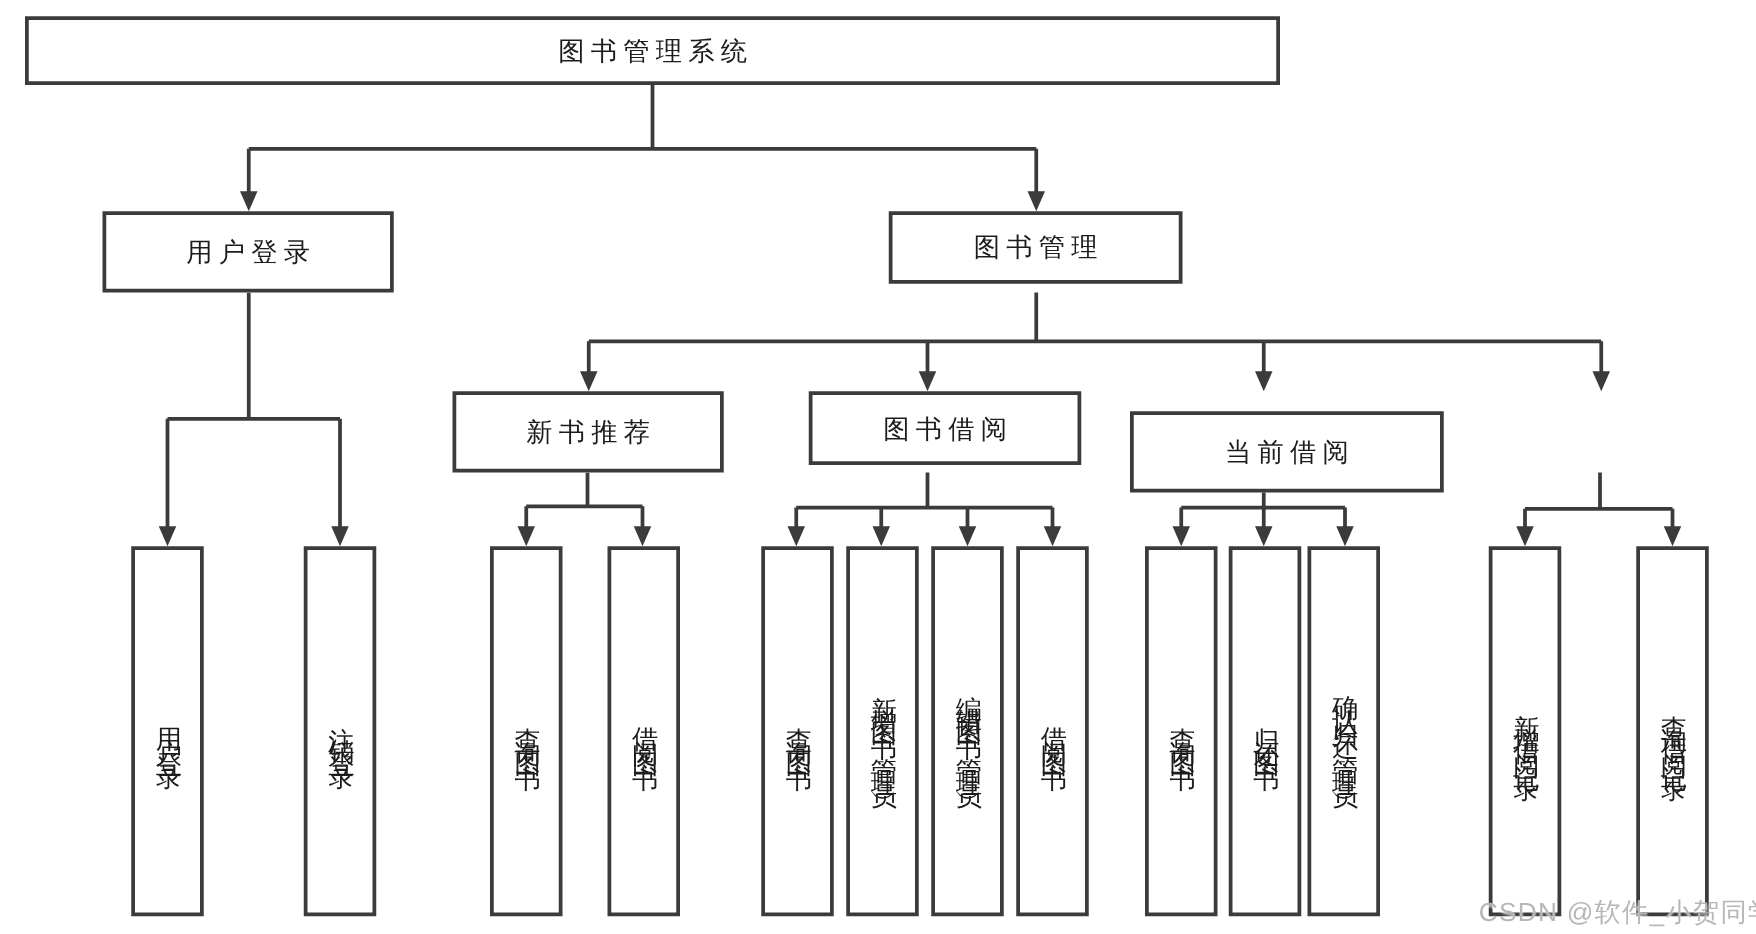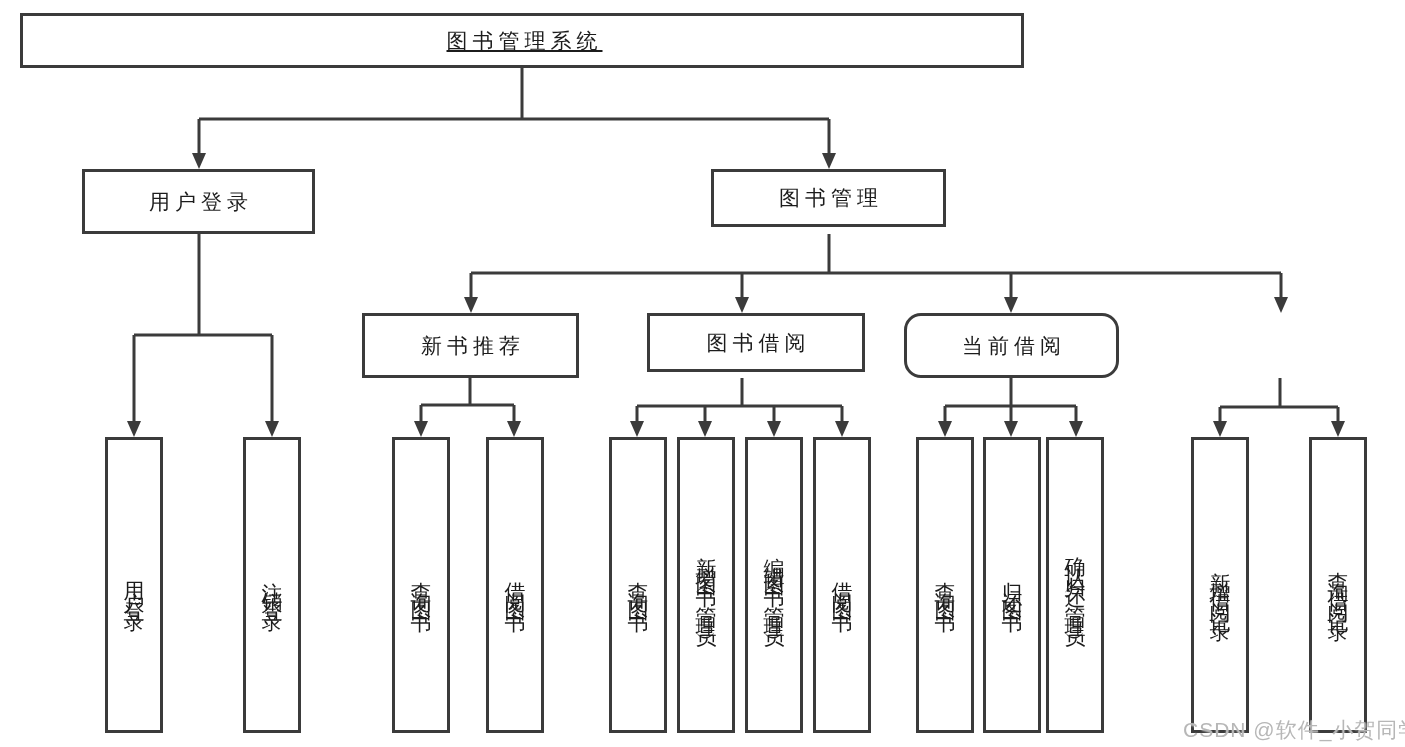--- a/index.html
+++ b/index.html
@@ -44,28 +44,28 @@
              M1280 378 L1280 407 M1220 407 L1338 407 M1220 407 L1220 425 M1338 407 L1338 425" fill="none" stroke="#3b3b3b" stroke-width="3"></path>
     <path d="M192 153 L206 153 L199 169 Z M822 153 L836 153 L829 169 Z
              M464 297 L478 297 L471 313 Z M735 297 L749 297 L742 313 Z M1004 297 L1018 297 L1011 313 Z M1274 297 L1288 297 L1281 313 Z
              M127 421 L141 421 L134 437 Z M265 421 L279 421 L272 437 Z
              M414 421 L428 421 L421 437 Z M507 421 L521 421 L514 437 Z
              M630 421 L644 421 L637 437 Z M698 421 L712 421 L705 437 Z M767 421 L781 421 L774 437 Z M835 421 L849 421 L842 437 Z
              M938 421 L952 421 L945 437 Z M1004 421 L1018 421 L1011 437 Z M1069 421 L1083 421 L1076 437 Z
              M1213 421 L1227 421 L1220 437 Z M1331 421 L1345 421 L1338 437 Z" fill="#3b3b3b" stroke="none"></path>
   </svg>
 
-  <div class="hbox" style="left:20px; top:13px; width:1004px; height:55px;text-decoration:underline;">图书管理系统</div>
+  <div class="hbox" style="left:20px; top:13px; width:1004px; height:55px;">图书管理系统</div>
 
   <div class="hbox" style="left:82px; top:169px; width:233px; height:65px;">用户登录</div>
   <div class="hbox" style="left:711px; top:169px; width:235px; height:58px;">图书管理</div>
 
   <div class="hbox" style="left:362px; top:313px; width:217px; height:65px;">新书推荐</div>
   <div class="hbox" style="left:647px; top:313px; width:218px; height:59px;text-align:right;">图书借阅</div>
-  <div class="hbox" style="left:904px; top:313px; width:215px; height:65px;border-radius:17px;">当前借阅</div>
+  <div class="hbox" style="left:904px; top:329px; width:251px; height:65px;">当前借阅</div>
 
   <div class="leaf" style="left:105px;">用户登录</div>
   <div class="leaf" style="left:243px;">注销登录</div>
 
   <div class="leaf" style="left:392px;">查询图书</div>
   <div class="leaf" style="left:486px;">借阅图书</div>
 
   <div class="leaf" style="left:609px;">查询图书</div>
   <div class="leaf" style="left:677px;">新增图书（管理员）</div>
   <div class="leaf" style="left:745px;">编辑图书（管理员）</div>

